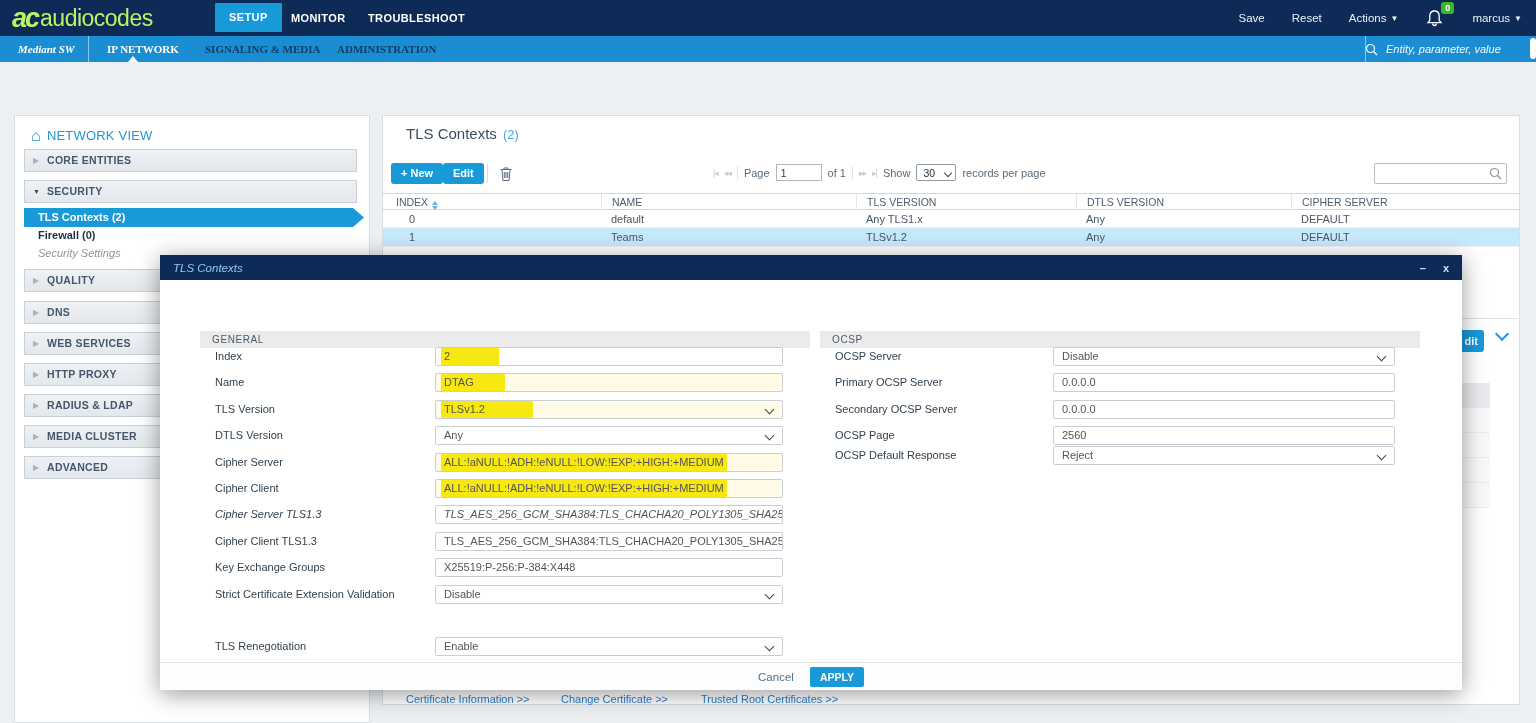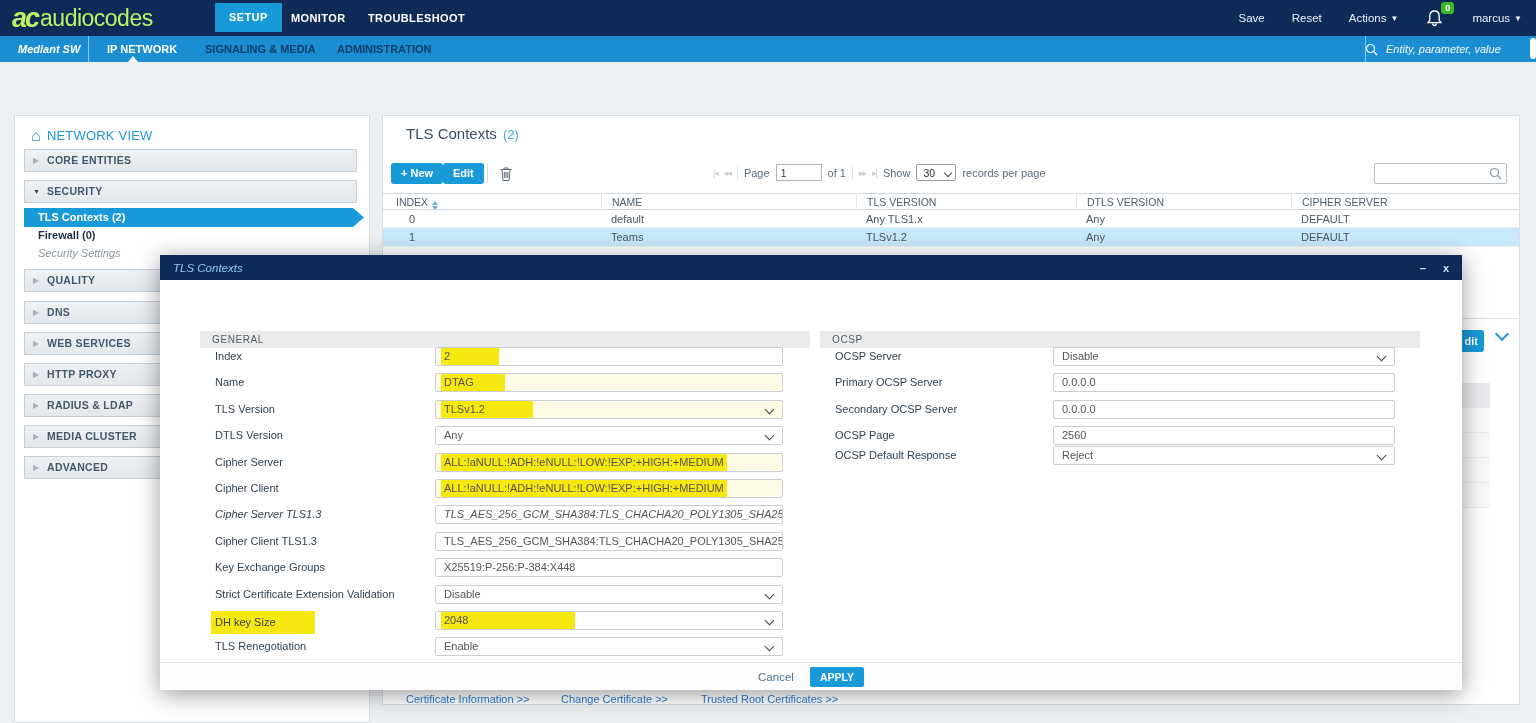--- a/index.html
+++ b/index.html
@@ -11,21 +11,21 @@
   .logo-mark{font-size:27px;font-weight:800;letter-spacing:-2px;font-style:italic;}
   .logo-text{font-size:23px;font-weight:500;letter-spacing:-.5px;margin-left:2px;}
   .top-tab{position:absolute;top:0;height:36px;line-height:36px;color:#fff;font-size:11px;font-weight:700;letter-spacing:.4px;cursor:pointer;}
   .top-tab.active{top:3px;height:29px;line-height:29px;background:var(--accent);padding:0 14px;border-radius:1px;}
   .top-right{position:absolute;right:14px;top:0;height:36px;display:flex;align-items:center;gap:27px;color:#e8f1fa;font-size:11.5px;}
   .top-right .link{cursor:pointer;}
   .caret{display:inline-block;margin-left:4px;font-size:8px;vertical-align:1px;}
   .bell-wrap{position:relative;width:20px;height:20px;cursor:pointer;}
   .badge{position:absolute;top:-6px;right:-9px;background:var(--badge_green);color:#fff;font-size:9px;font-weight:700;padding:1px 4px;border-radius:3px;line-height:10px;}
   
-  .subnav{position:absolute;left:0;top:36px;width:1536px;height:26px;background:var(--subnav);}
+  .subnav{position:absolute;left:0;top:36px;width:1536px;height:26px;background:var(--subnav);font-family:Liberation Serif, serif;}
   .product{position:absolute;left:18px;top:0;height:26px;line-height:26px;color:#fff;font-size:11px;font-style:italic;font-weight:700;}
   .subnav-sep{position:absolute;top:0;width:1px;height:26px;background:rgba(255,255,255,.5);}
   .sub-tab{position:absolute;top:0;height:26px;line-height:26px;font-size:11px;font-weight:700;cursor:pointer;color:var(--subnav_text_dark);}
   .sub-tab.active{color:#fff;}
   .sub-caret{position:absolute;bottom:0;width:0;height:0;border-left:5px solid transparent;border-right:5px solid transparent;border-bottom:6px solid #fff;}
   .subnav-search{position:absolute;right:0;top:36px;height:26px;width:171px;display:flex;align-items:center;gap:6px;padding-left:10px;}
   .subnav-search input{background:transparent;border:none;outline:none;color:#fff;font-size:11px;font-style:italic;width:130px;}
   .subnav-search input::placeholder{color:rgba(255,255,255,.95);font-style:italic;}
   .scroll-thumb{position:absolute;right:0;top:38px;width:6px;height:21px;background:#fff;border-radius:3px;z-index:30;}
   
@@ -294,24 +294,20 @@
       <div class="ctl"><span>TLS_AES_256_GCM_SHA384:TLS_CHACHA20_POLY1305_SHA256:TLS_AES_128_GCM,</span></div>
     </div>
     <div class="frow" style="top:303px;">
       <span class="flabel">Key Exchange Groups</span>
       <div class="ctl"><span>X25519:P-256:P-384:X448</span></div>
     </div>
     <div class="frow" style="top:330px;">
       <span class="flabel">Strict Certificate Extension Validation</span>
       <div class="ctl"><span>Disable</span><i class="chev"></i></div>
     </div>
-    <div class="frow" style="top:356px;">
-      <span class="flabel"><span class="hl-label" style="min-width:96px;">DH key Size</span></span>
-      <div class="ctl"><span class="hl" style="min-width:128px;">2048</span><i class="chev"></i></div>
-    </div>
     <div class="frow" style="top:382px;">
       <span class="flabel">TLS Renegotiation</span>
       <div class="ctl"><span>Enable</span><i class="chev"></i></div>
     </div>
 
     <div class="frow" style="top:92px;">
       <span class="flabel flabel-r">OCSP Server</span>
       <div class="ctl ctl-r"><span>Disable</span><i class="chev"></i></div>
     </div>
     <div class="frow" style="top:118px;">

